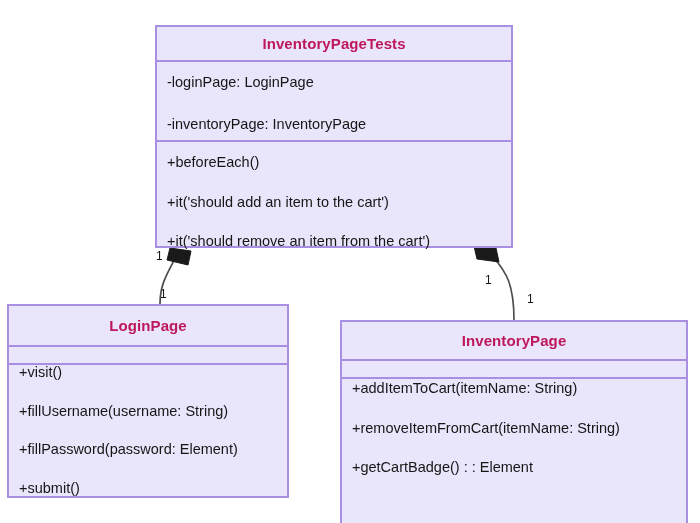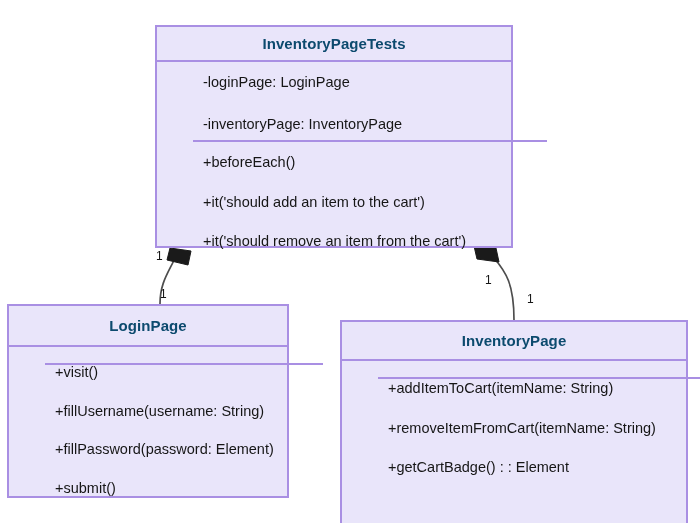--- a/index.html
+++ b/index.html
@@ -35,33 +35,32 @@
     background: #e9e5fa;
     border: 2px solid #a98fe3;
     z-index: 2;
   }
   .uml-title {
     box-sizing: border-box;
     width: 100%;
     text-align: center;
     font-weight: bold;
     font-size: 15px;
-    color: #0c4a6e;
+    color: #be185d;
     letter-spacing: 0.1px;
     border-bottom: 2px solid #a98fe3;
     display: flex;
     align-items: center;
     justify-content: center;
   }
   .uml-compartment {
     box-sizing: border-box;
     width: 100%;
     border-bottom: 2px solid #a98fe3;
     padding: 0;
-    margin-left: 36px;
   }
   .uml-compartment.last {
     border-bottom: none;
   }
   .uml-compartment.empty {
     padding: 0;
   }
   .uml-row {
     font-size: 14.5px;
     color: #161616;

